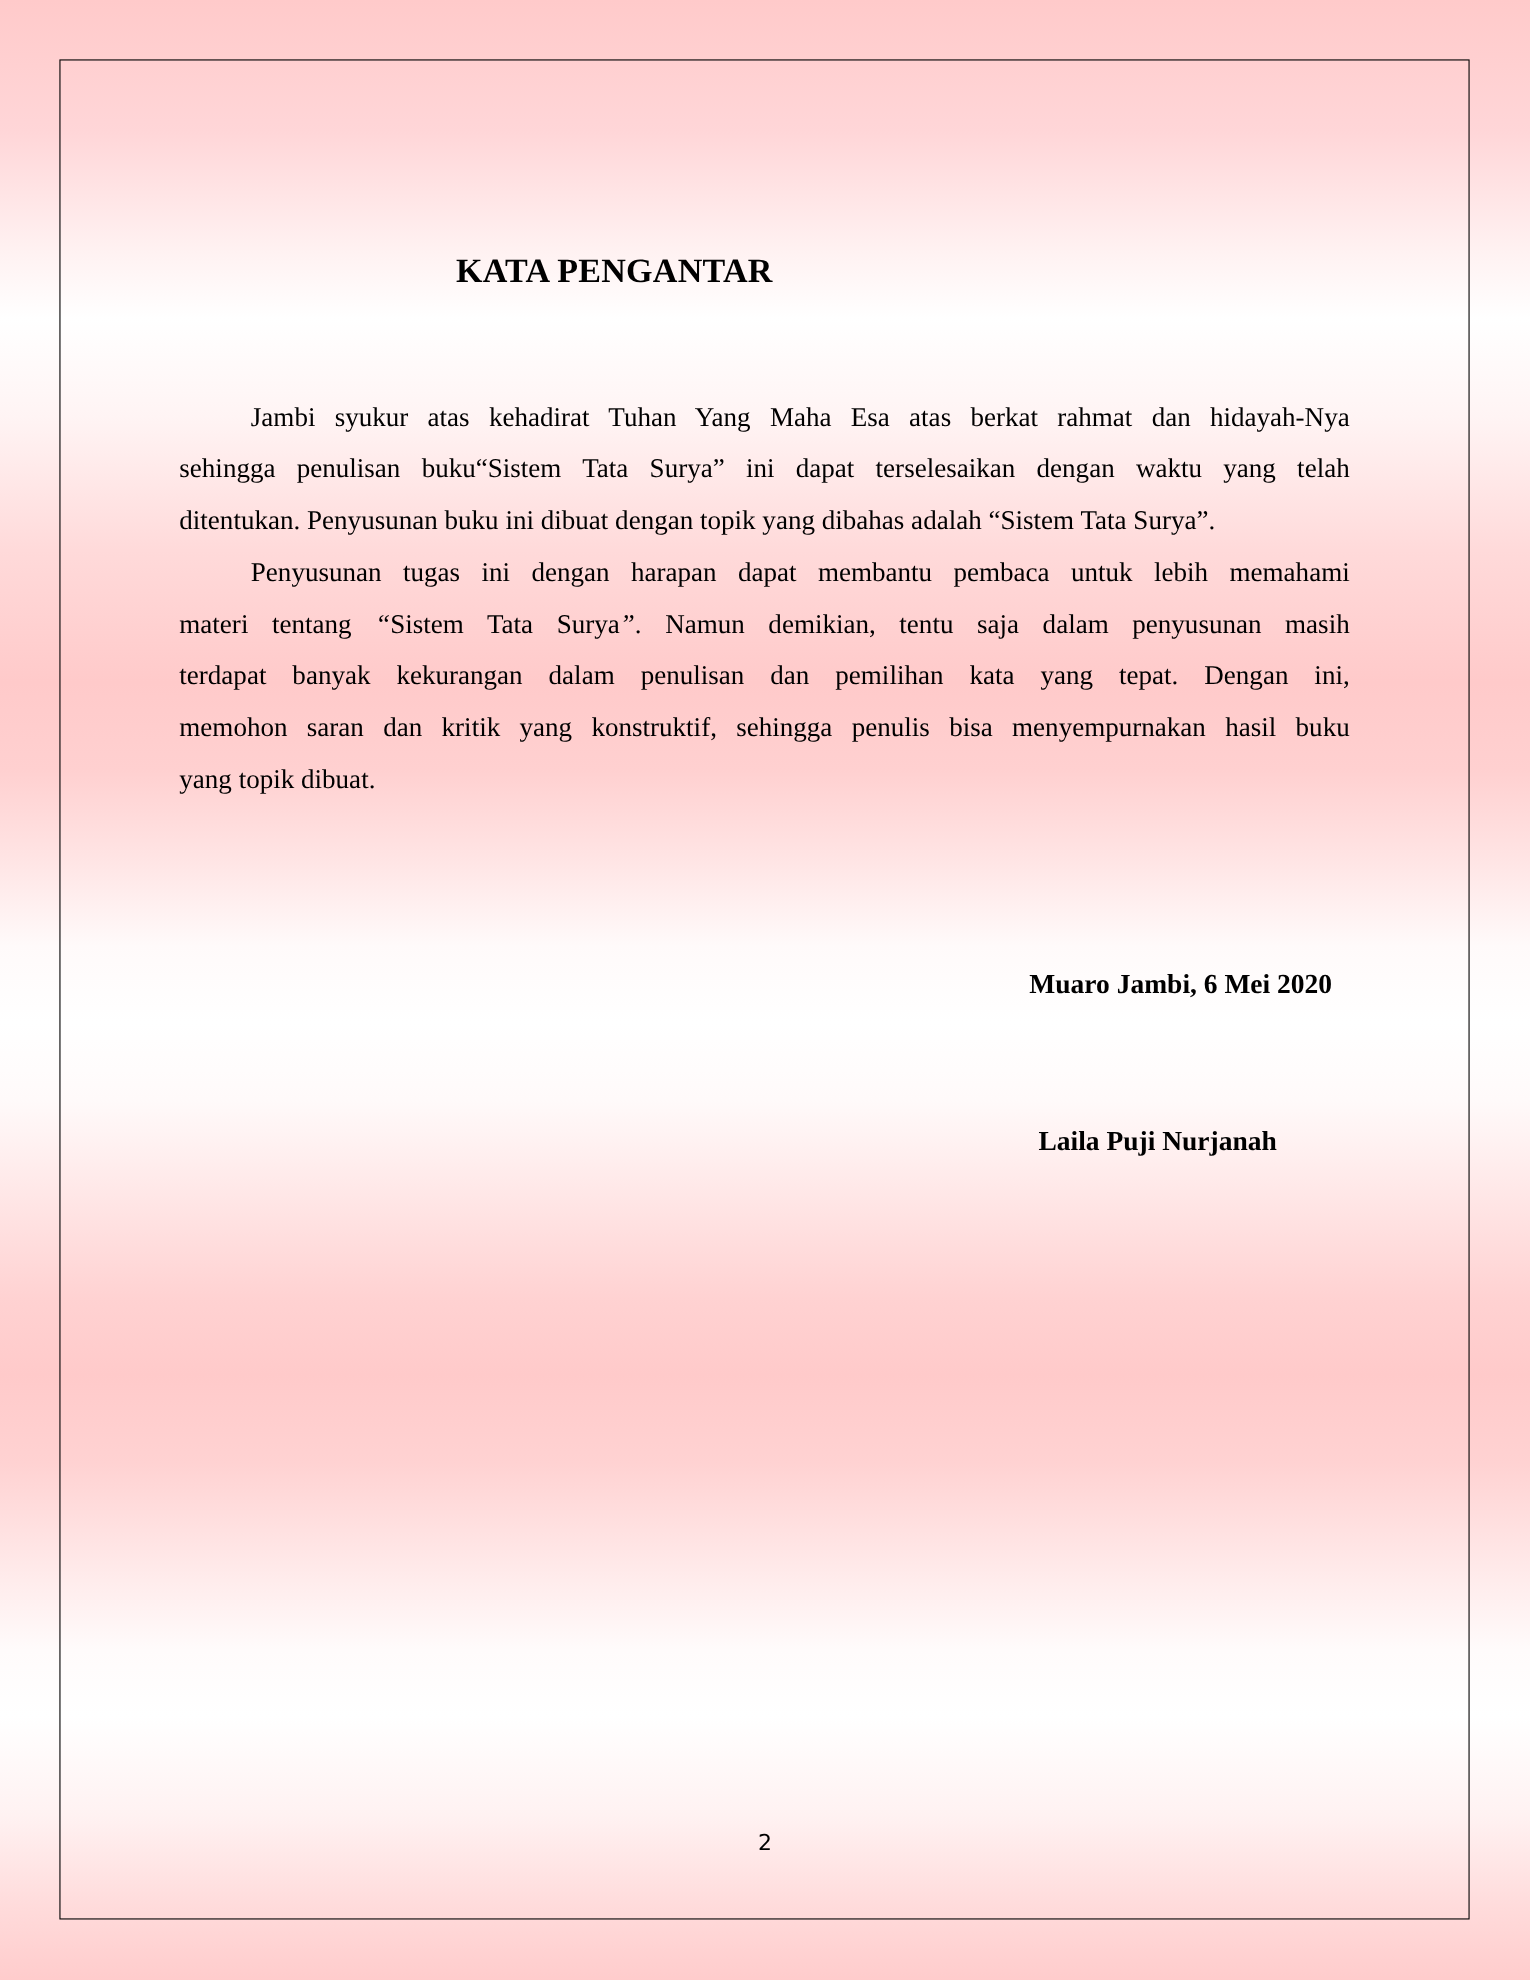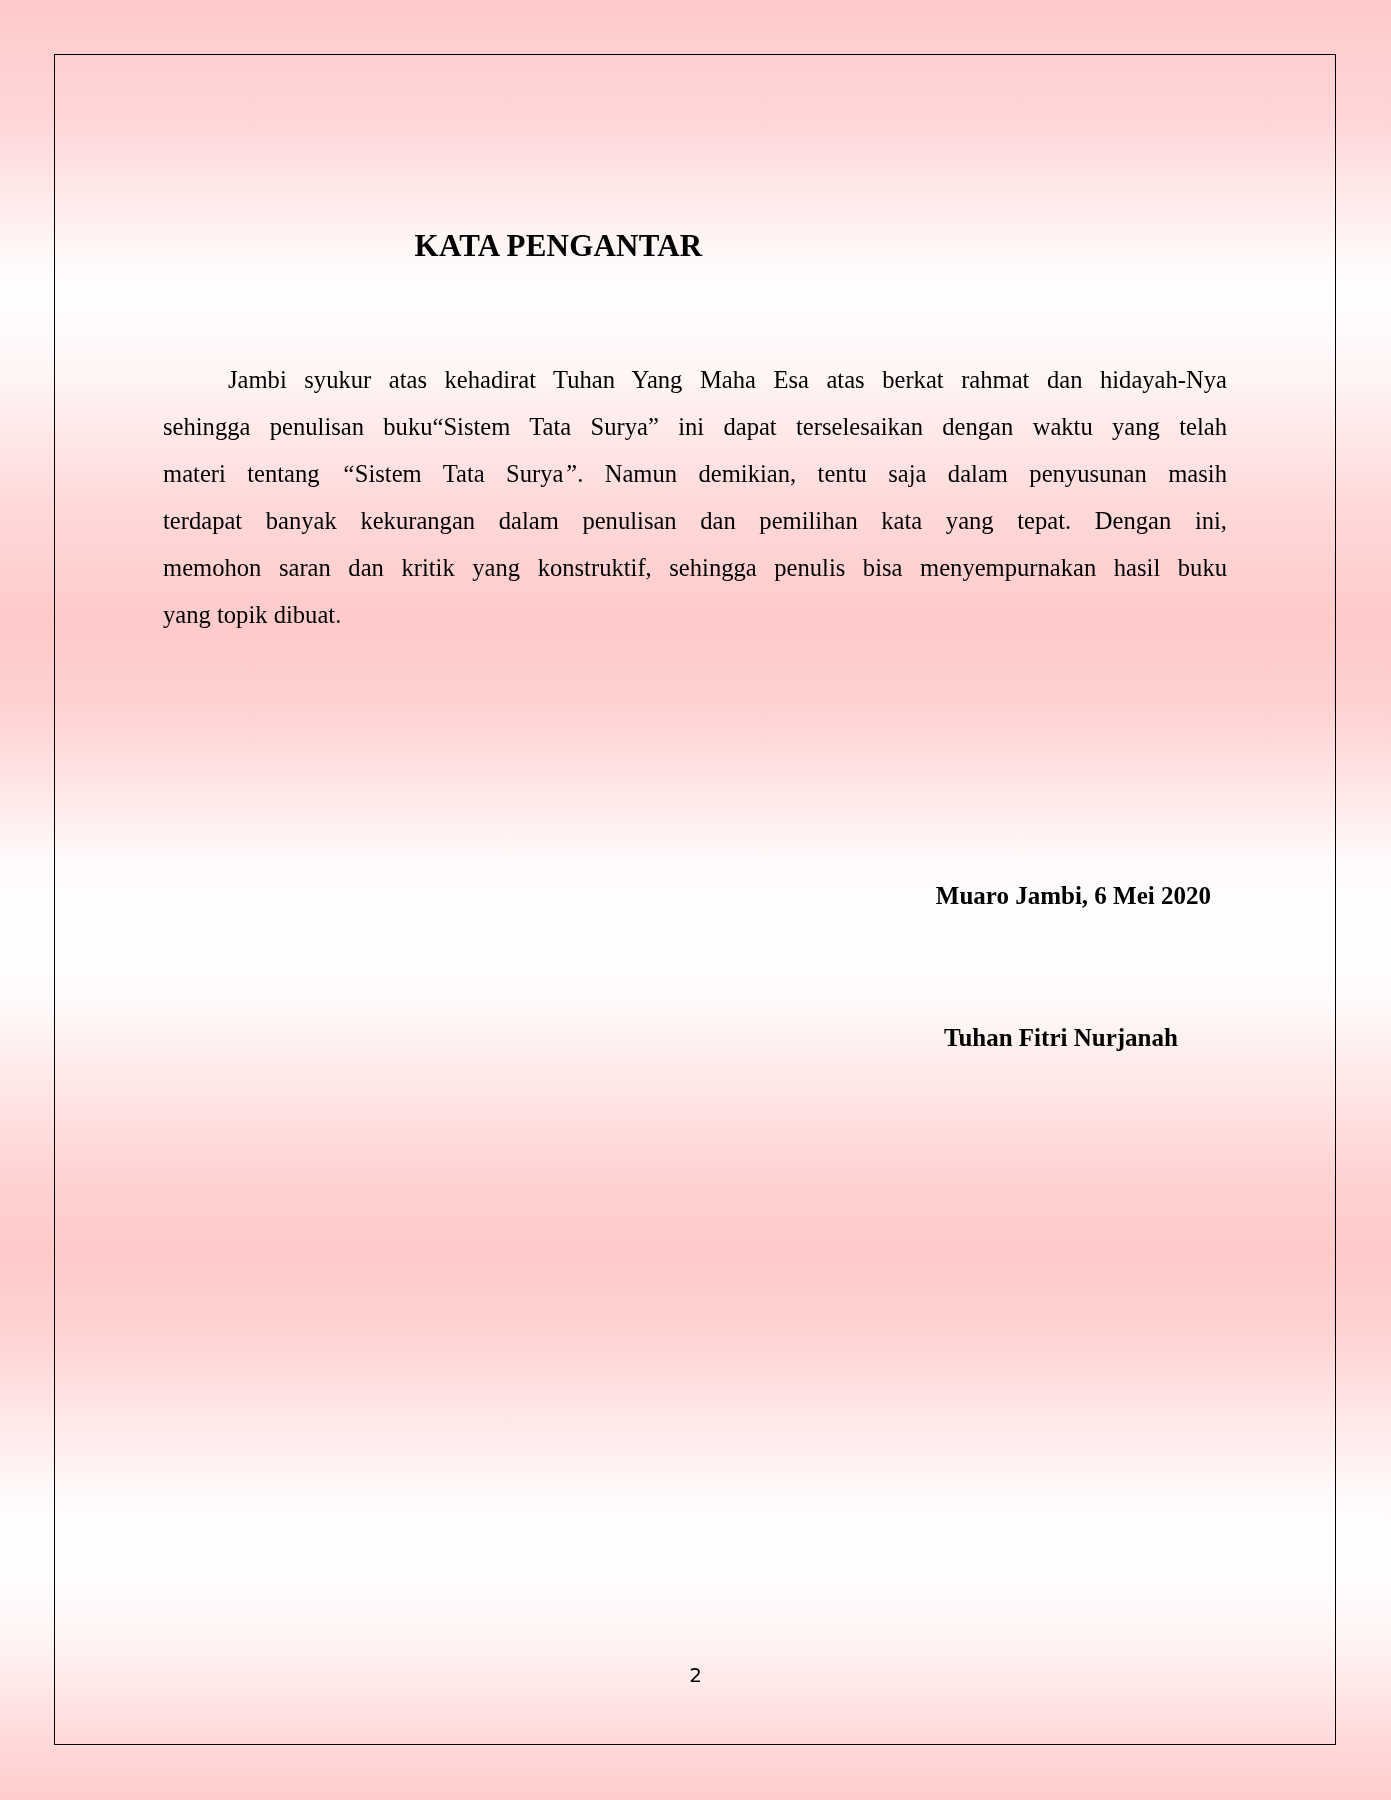--- a/index.html
+++ b/index.html
@@ -112,25 +112,27 @@
 <body>
 
 <div class="page-border"></div>
 
 <h1 class="title" style="margin:0;">KATA PENGANTAR</h1>
 
 <div class="body-text">
   <div>
     <span class="line indent">Jambi syukur atas kehadirat Tuhan Yang Maha Esa atas berkat rahmat dan hidayah-Nya</span>
     <span class="line">sehingga penulisan buku“Sistem Tata Surya” ini dapat terselesaikan dengan waktu yang telah</span>
+    <span class="line last">ditentukan. Penyusunan buku ini dibuat dengan topik yang dibahas adalah “Sistem Tata Surya”.</span>
   </div>
   <div>
+    <span class="line indent">Penyusunan tugas ini dengan harapan dapat membantu pembaca untuk lebih memahami</span>
     <span class="line"><span>materi tentang </span><span class="i">“</span><span>Sistem Tata Surya</span><span class="i">”</span><span>. Namun demikian, tentu saja dalam penyusunan masih</span></span>
     <span class="line">terdapat banyak kekurangan dalam penulisan dan pemilihan kata yang tepat. Dengan ini,</span>
     <span class="line">memohon saran dan kritik yang konstruktif, sehingga penulis bisa menyempurnakan hasil buku</span>
     <span class="line last">yang topik dibuat.</span>
   </div>
 </div>
 
 <div class="date">Muaro Jambi, 6 Mei 2020</div>
-<div class="author">Tuhan Fitri Nurjanah</div>
+<div class="author">Laila Puji Nurjanah</div>
 
 <div class="page-number">2</div>
 
 </body></html>

